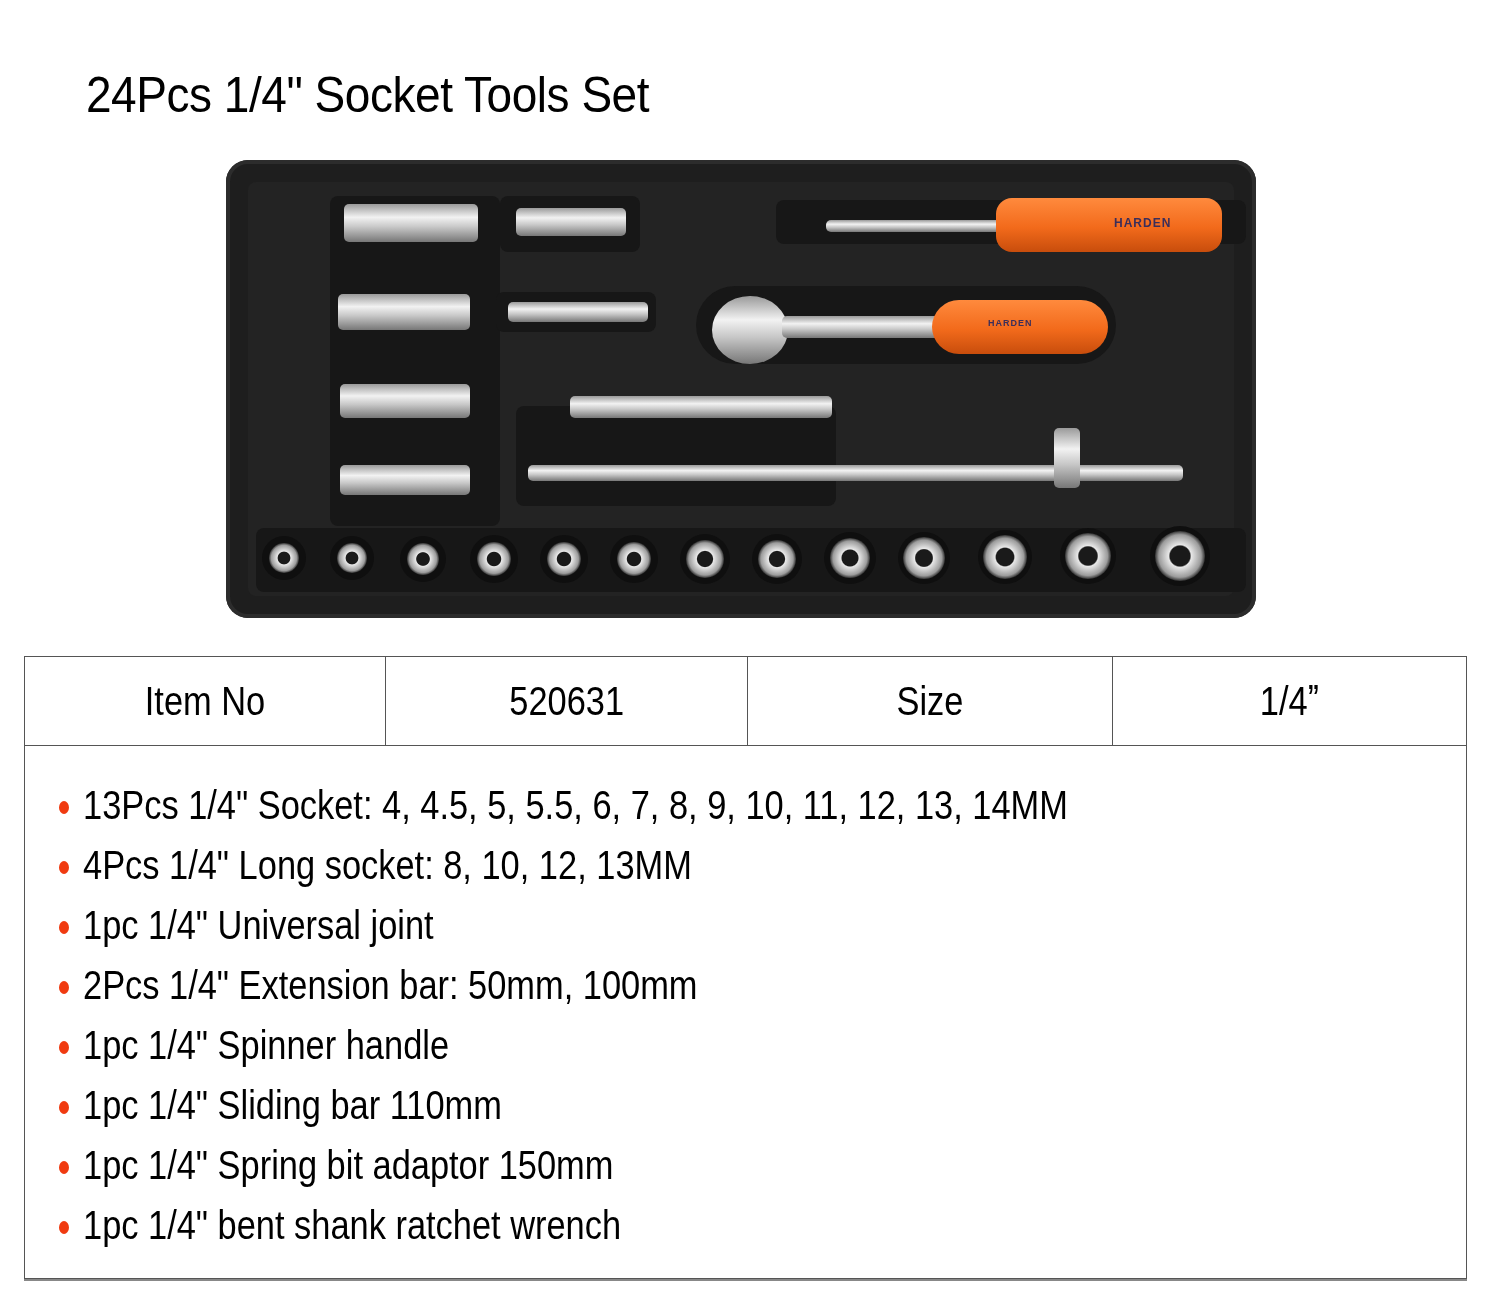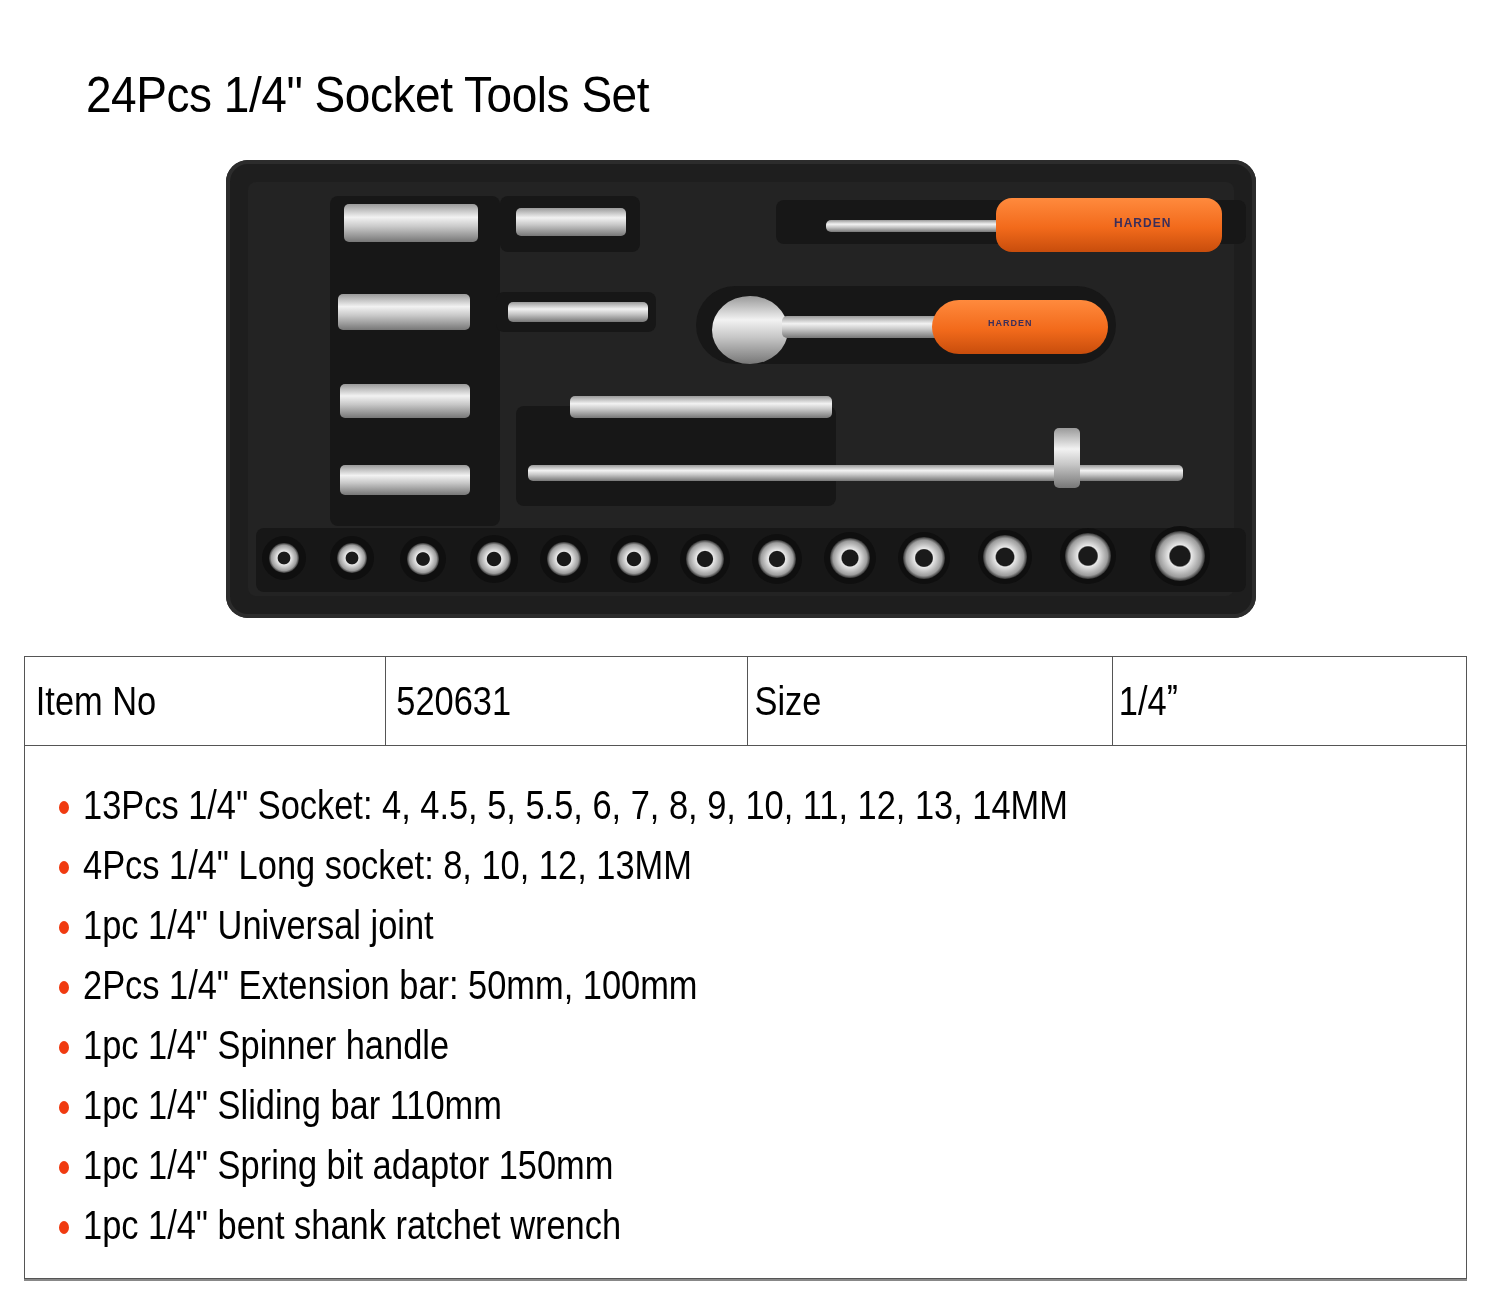--- a/index.html
+++ b/index.html
@@ -7,21 +7,21 @@
   .title{position:absolute;left:86px;top:66px;font-size:50px;letter-spacing:-0.5px;transform:scaleX(0.92);transform-origin:left top;white-space:nowrap;}
   .tray{position:absolute;left:226px;top:160px;width:1030px;height:458px;background:#1e1e1e;border-radius:22px;box-shadow:inset 0 0 0 4px #2c2c2c;}
   .tray-inner{position:absolute;left:22px;top:22px;right:22px;bottom:22px;background:#232323;border-radius:8px;}
   .well{position:absolute;background:#171717;border-radius:8px;}
   .metal{position:absolute;background:linear-gradient(#9a9a9a,#f2f2f2 35%,#c8c8c8 60%,#777);border-radius:5px;}
   .orange{position:absolute;background:linear-gradient(#ff8a3d,#f26a1b 55%,#c84d0c);border-radius:20px;}
   .brand{position:absolute;color:#3b2e5a;font-size:12px;font-weight:bold;letter-spacing:1px;}
   .socket{position:absolute;top:540px;border-radius:50%;background:#0f0f0f;display:flex;align-items:center;justify-content:center;}
   .socket .ring{border-radius:50%;background:radial-gradient(circle,#1a1a1a 28%,#e8e8e8 32%,#9c9c9c 60%,#3a3a3a 70%);}
   table.spec{position:absolute;left:24px;top:656px;width:1443px;border-collapse:collapse;}
-  table.spec td{border:1px solid #555;text-align:left;height:86px;font-size:40px;}
+  table.spec td{border:1px solid #555;text-align:center;height:86px;font-size:40px;}
   .spec td span{display:inline-block;transform:scaleX(0.86);}
   .list-box{position:absolute;left:24px;top:745px;width:1441px;height:533px;border:1px solid #555;border-top:none;box-shadow:0 2px 0 #888;}
   ul.items{list-style:none;margin:0;padding:0;position:absolute;left:32px;top:30px;}
   ul.items li{height:60px;font-size:40px;line-height:60px;white-space:nowrap;position:relative;padding-left:26px;}
   ul.items li .txt{display:inline-block;transform:scaleX(0.86);transform-origin:left center;}
   ul.items li .dot{position:absolute;left:2px;top:26px;width:10px;height:13px;border-radius:50%;background:#f03a10;}
 </style>
 </head>
 <body>
 

